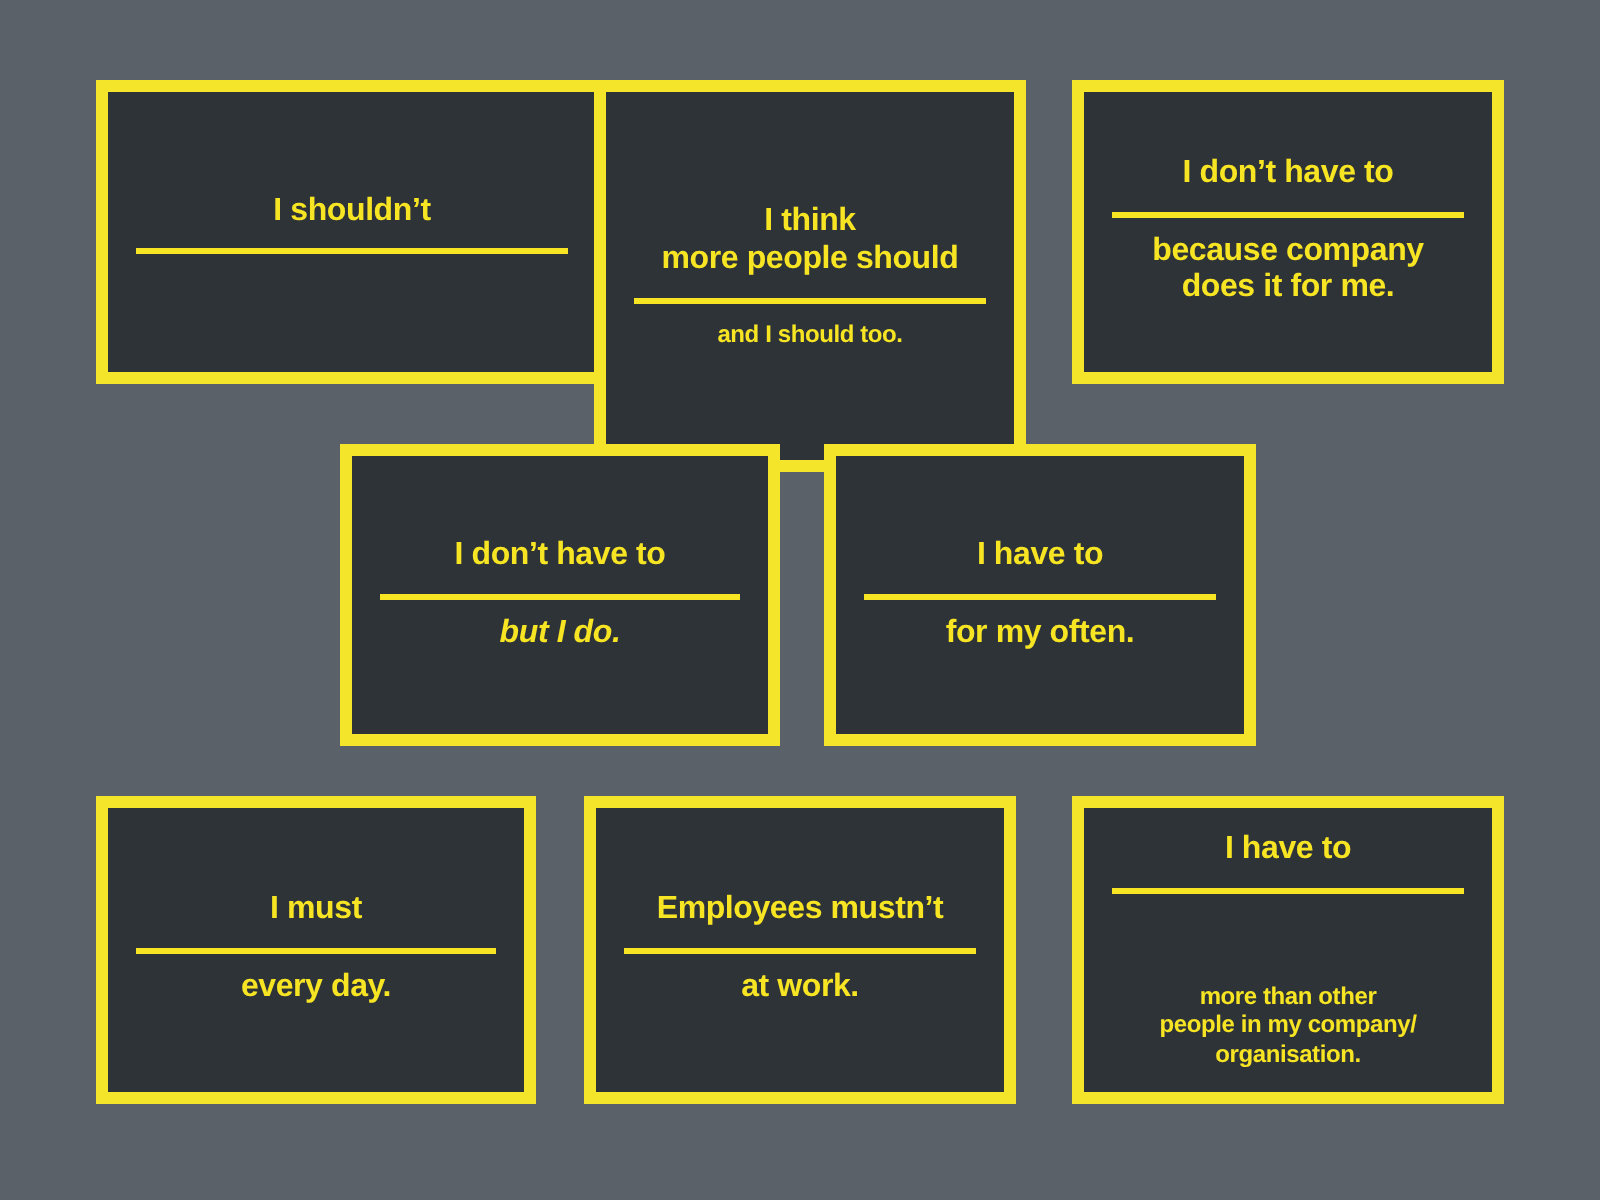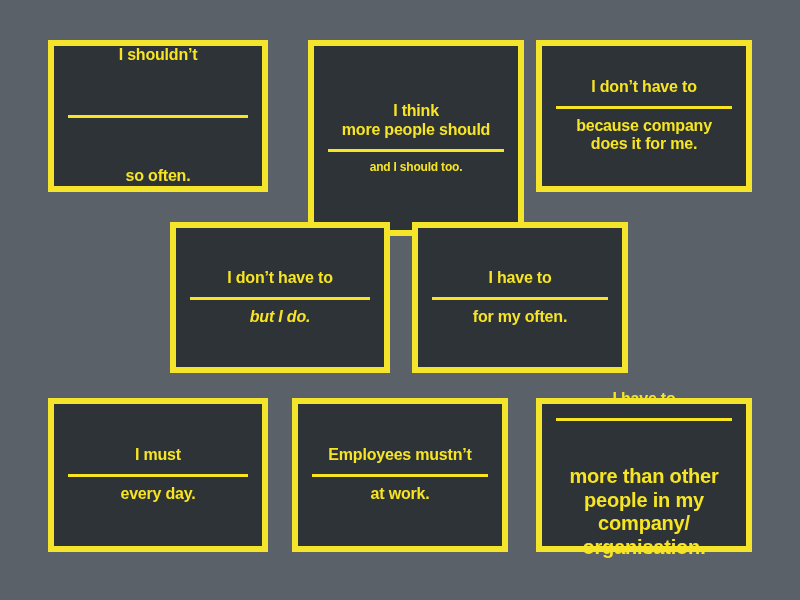--- a/index.html
+++ b/index.html
@@ -43,22 +43,22 @@
   }
 
   .blank-rule {
     height: 3px;
     background: #f7e524;
     margin: 9px 4px 8px 4px;
     flex: 0 0 auto;
   }
 
   
-  #card-1 { left: 48px;  top: 40px;  width: 220px; height: 152px; justify-content: space-between; }
-  #card-2 { left: 308px; top: 40px;  width: 216px; height: 196px; }
+  #card-1 { left: 48px;  top: 40px;  width: 256px; height: 152px; }
+  #card-2 { left: 297px; top: 40px;  width: 216px; height: 196px; }
   #card-3 { left: 536px; top: 40px;  width: 216px; height: 152px; }
 
   
   #card-4 { left: 170px; top: 222px; width: 220px; height: 151px; }
   #card-5 { left: 412px; top: 222px; width: 216px; height: 151px; }
 
   
   #card-6 { left: 48px;  top: 398px; width: 220px; height: 154px; }
   #card-7 { left: 292px; top: 398px; width: 216px; height: 154px; }
   #card-8 { left: 536px; top: 398px; width: 216px; height: 154px; }
@@ -79,31 +79,30 @@
   #card-5 .top    { font-size: 16px; }
   #card-5 .bottom { font-size: 16px; }
 
   #card-6 .top    { font-size: 16px; }
   #card-6 .bottom { font-size: 16px; }
 
   #card-7 .top    { font-size: 16px; }
   #card-7 .bottom { font-size: 16px; }
 
   #card-8 .top    { font-size: 16px; }
-  #card-8 .bottom { font-size: 20px; margin-top: 36px; }
+  #card-8 .bottom { font-size: 12px; margin-top: 36px; }
 </style>
 </head>
 <body>
 
 <div id="board">
 
   <div class="card" id="card-1">
     <div class="card-text top">I shouldn’t</div>
     <div class="blank-rule"></div>
-    <div class="card-text bottom">so often.</div>
   </div>
 
   <div class="card" id="card-2">
     <div class="card-text top">I think
 more people should</div>
     <div class="blank-rule"></div>
     <div class="card-text bottom">and I should too.</div>
   </div>
 
   <div class="card" id="card-3">

